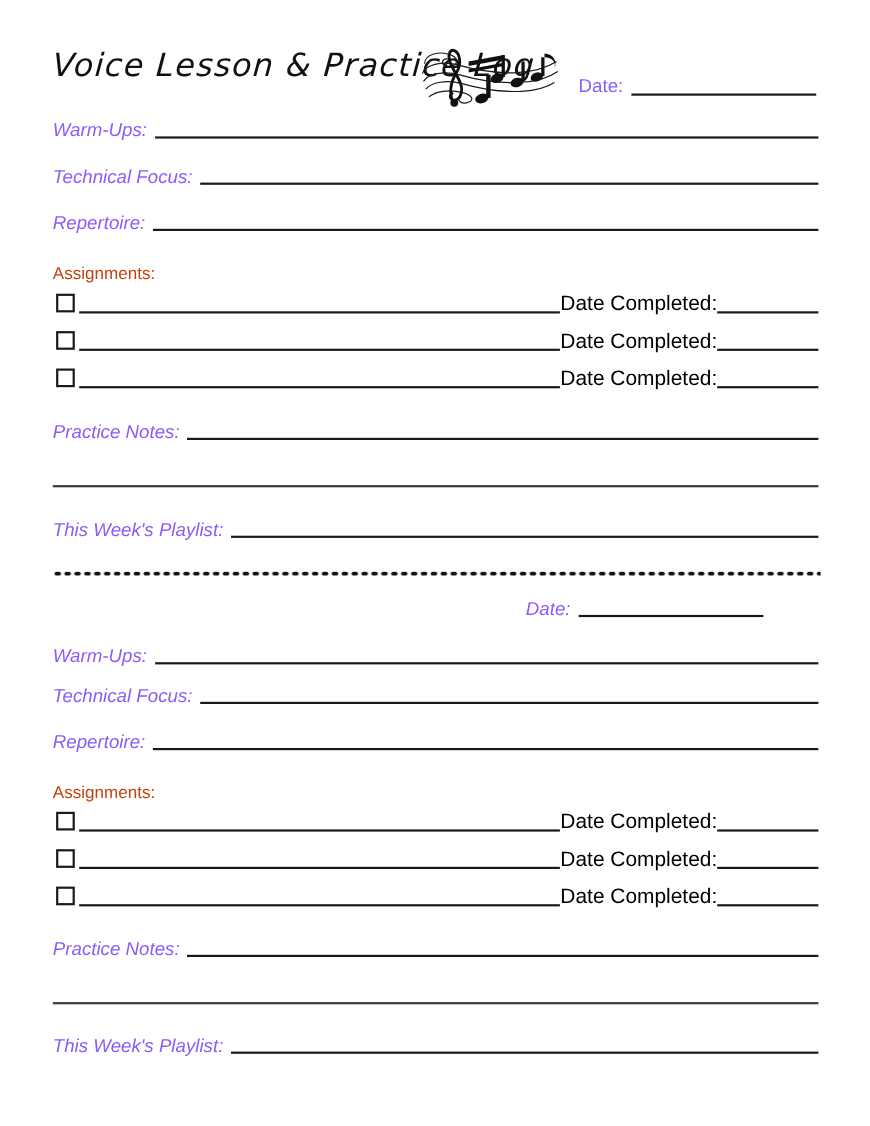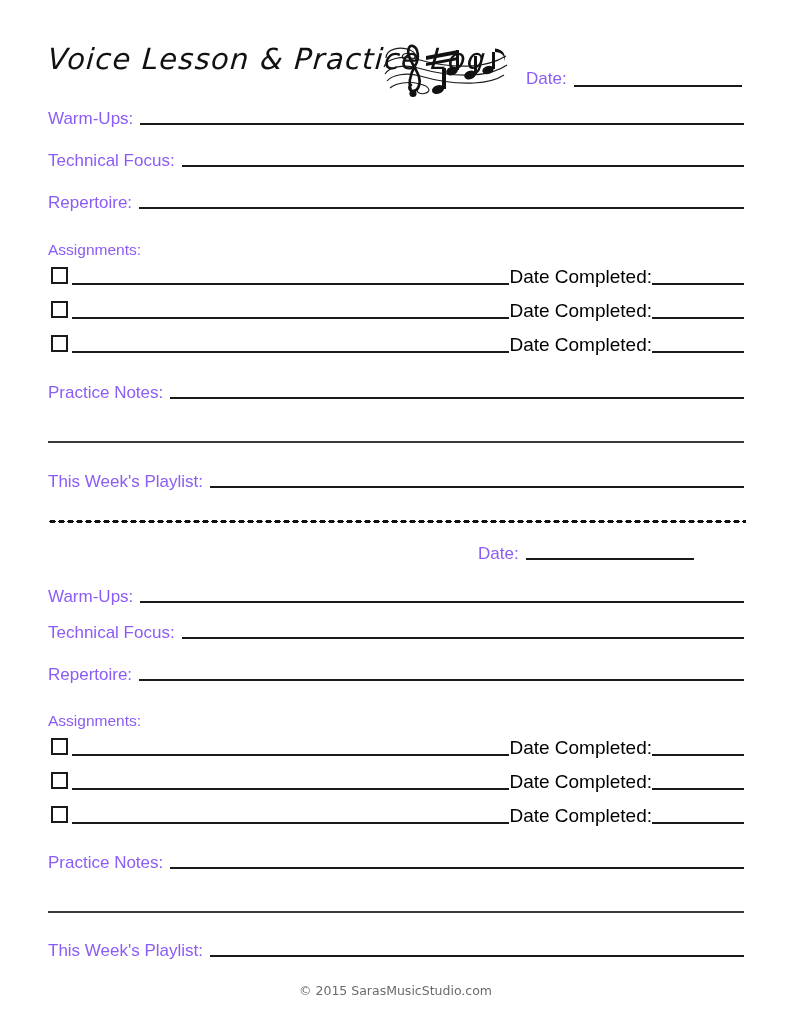--- a/index.html
+++ b/index.html
@@ -59,22 +59,23 @@
     display: flex;
     align-items: flex-end;
     width: 218px;
   }
 
   
   .row {
     position: absolute;
     left: 48px;
     display: flex;
-    align-items: flex-start;
+    align-items: center;
     width: 696px;
+    font-style: italic;
   }
   .lbl {
     font-size: 17px;
     line-height: 17px;
     color: #8b5cf6;
     white-space: nowrap;
     padding-right: 7px;
   }
   .rule {
     flex: 1 1 auto;
@@ -83,21 +84,21 @@
   }
   .rule.fixed-date {
     flex: 0 0 168px;
   }
 
   
   .assign-head {
     position: absolute;
     left: 48px;
     font-size: 15.5px;
-    color: #8b5cf6;
+    color: #c2410c;
   }
   .assign-row {
     position: absolute;
     left: 51px;
     display: flex;
     align-items: flex-end;
     width: 693px;
   }
   .checkbox {
     flex: 0 0 auto;
@@ -302,15 +303,14 @@
     <span class="rule"></span>
   </div>
 
   <div class="blank-rule" style="top:911px;"></div>
 
   <div class="row" style="top:942px;">
     <span class="lbl">This Week's Playlist:</span>
     <span class="rule"></span>
   </div>
 
-  <div class="footer">© 2015 SarasMusicStudio.com</div>
 
 </div>
 
 </body></html>

